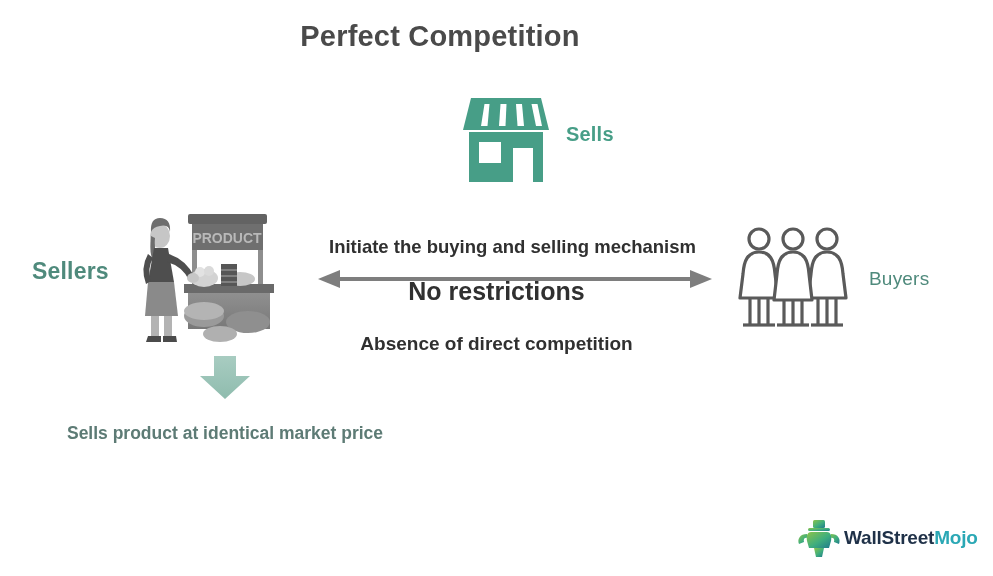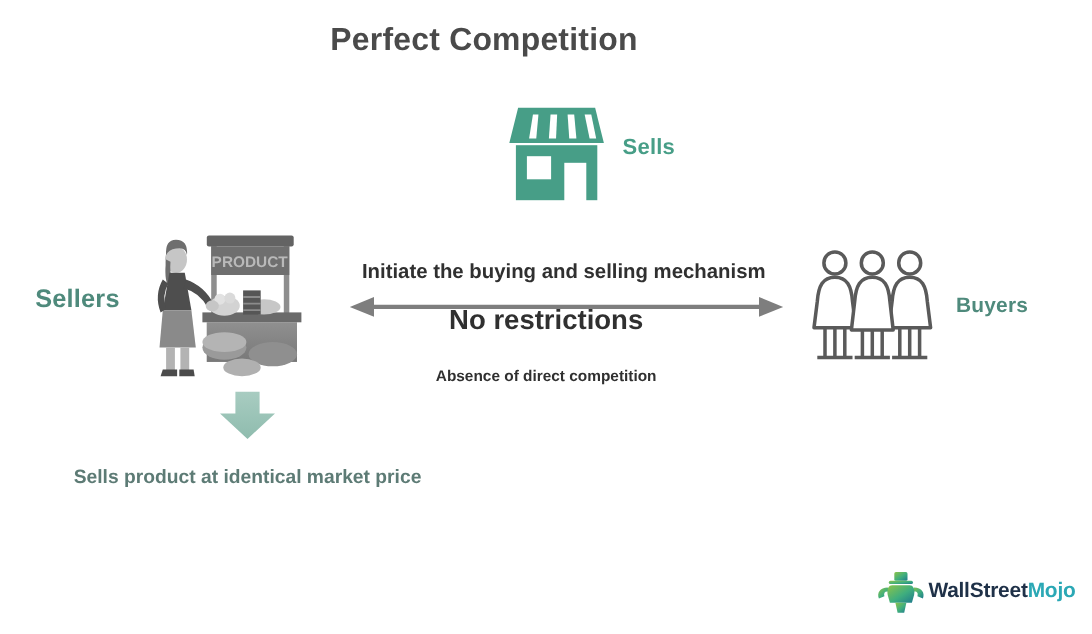--- a/index.html
+++ b/index.html
@@ -61,42 +61,42 @@
     top: 198px;
     width: 146px;
     height: 148px;
   }
 
   
   #buyers-label {
     left: 869px;
     top: 268px;
     font-size: 19px;
-    font-weight: bold;
+    font-weight: normal;
     color: #4f8a7c;
     letter-spacing: 0.2px;
   }
   #buyers-icon {
     left: 737px;
     top: 224px;
     width: 112px;
     height: 104px;
   }
 
   
   .center-line {
     left: 0;
     width: 993px;
     text-align: center;
     font-weight: bold;
     color: #303030;
   }
   #center-line-1 { top: 236px; font-size: 18.5px; padding-left: 16px; }
   #center-line-2 { top: 277px; font-size: 25px; }
-  #center-line-3 { top: 333px; font-size: 14px; }
+  #center-line-3 { top: 333px; font-size: 19px; }
 
   #exchange-arrow {
     left: 318px;
     top: 266px;
     width: 394px;
     height: 26px;
   }
 
   
   #seller-down-arrow {

